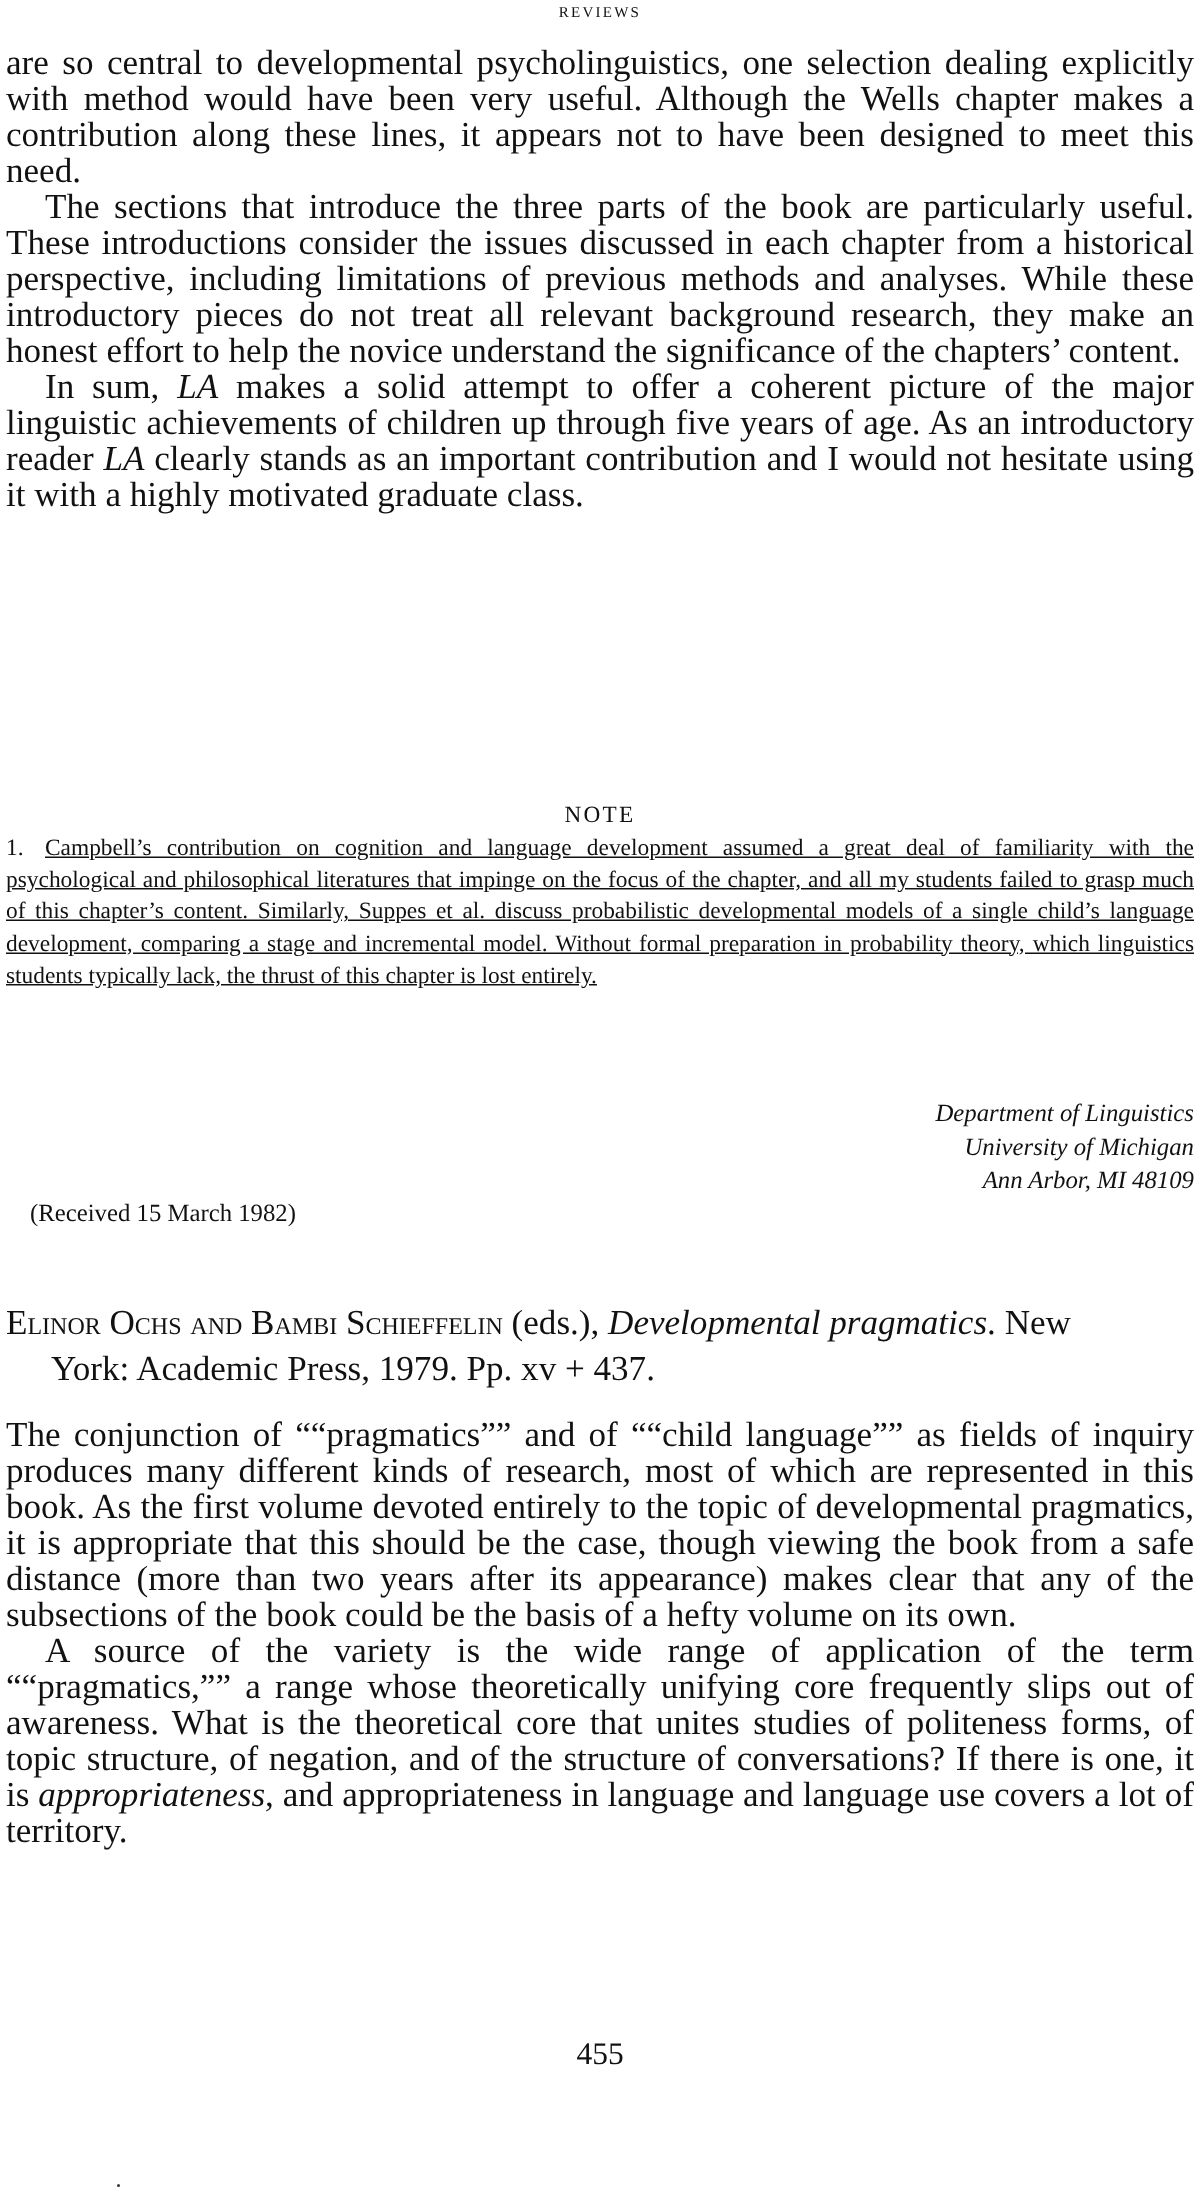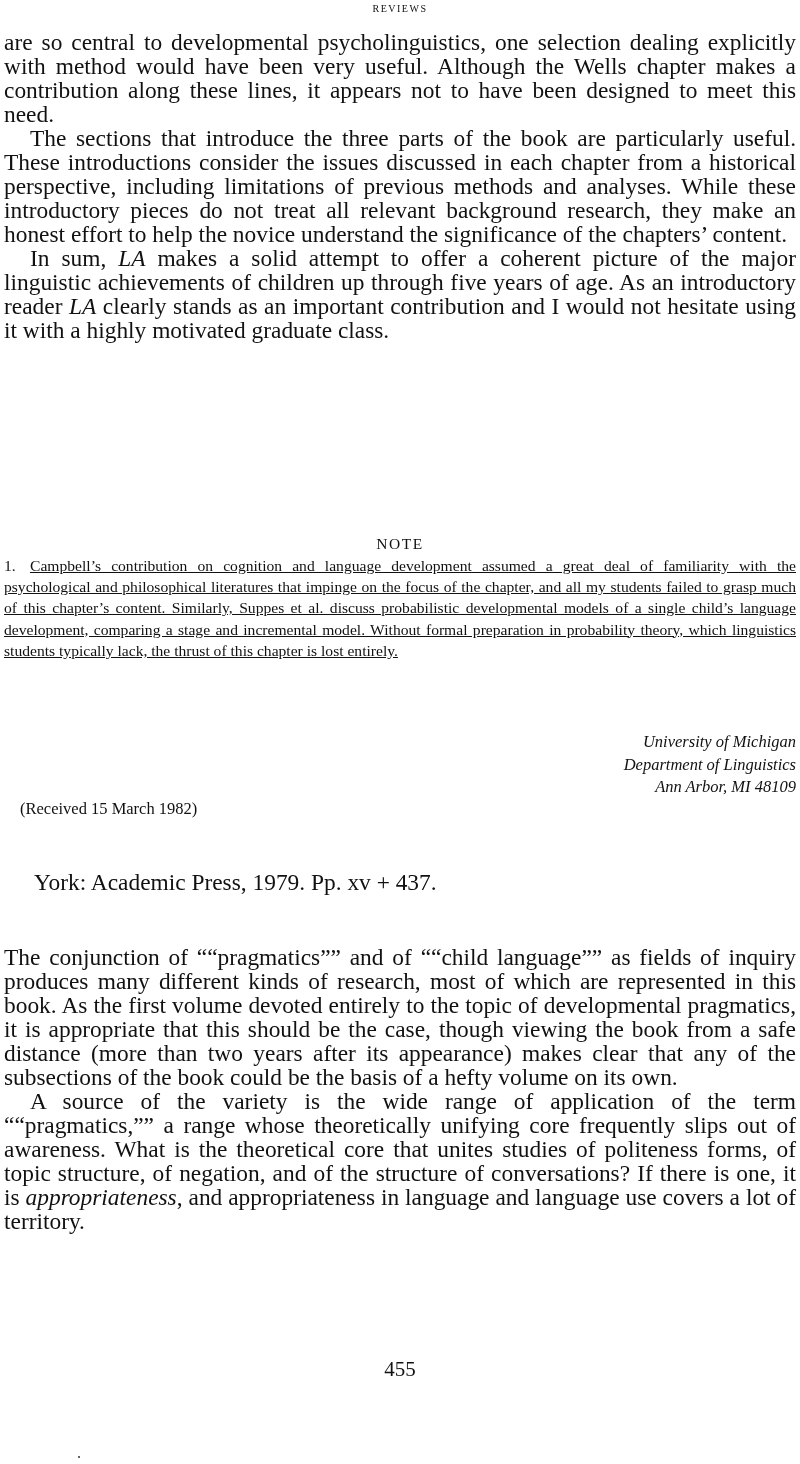--- a/index.html
+++ b/index.html
@@ -118,28 +118,29 @@
     <p class="indent"><span>In sum, </span><span style="font-style: italic;">LA</span><span> makes a solid attempt to offer a coherent picture of the major linguistic achievements of children up through five years of age. As an introductory reader </span><span style="font-style: italic;">LA</span><span> clearly stands as an important contribution and I would not hesitate using it with a highly motivated graduate class.</span></p>
   </div>
 
   <div class="section-head" style="top:519px;margin-top:16px;">NOTE</div>
 
   <div class="block note-text" style="top:555px;">
     <p><span class="note-num">1.</span><span>Campbell’s contribution on cognition and language development assumed a great deal of familiarity with the psychological and philosophical literatures that impinge on the focus of the chapter, and all my students failed to grasp much of this chapter’s content. Similarly, Suppes et al. discuss probabilistic developmental models of a single child’s language development, comparing a stage and incremental model. Without formal preparation in probability theory, which linguistics students typically lack, the thrust of this chapter is lost entirely.</span></p>
   </div>
 
   <div class="reviewer" style="top:731px;">
+    <div class="it">Department of Linguistics</div>
     <div class="it">University of Michigan</div>
-    <div class="it">Department of Linguistics</div>
     <div class="it">Ann Arbor, MI 48109</div>
   </div>
 
   <div class="received" style="top:798px;">(Received 15 March 1982)</div>
 
   <div class="citation" style="top:867px;">
+    <div><span class="sc">Elinor Ochs and Bambi Schieffelin</span><span> (eds.), </span><span class="it">Developmental pragmatics</span><span>. New</span></div>
     <div class="line2">York: Academic Press, 1979. Pp. xv + 437.</div>
   </div>
 
   <div class="block body-text" style="top:945px;">
     <p><span>The conjunction of ““pragmatics”” and of ““child language”” as fields of inquiry produces many different kinds of research, most of which are represented in this book. As the first volume devoted entirely to the topic of developmental pragmatics, it is appropriate that this should be the case, though viewing the book from a safe distance (more than two years after its appearance) makes clear that any of the subsections of the book could be the basis of a hefty volume on its own.</span></p>
     <p class="indent"><span>A source of the variety is the wide range of application of the term ““pragmatics,”” a range whose theoretically unifying core frequently slips out of awareness. What is the theoretical core that unites studies of politeness forms, of topic structure, of negation, and of the structure of conversations? If there is one, it is </span><span style="font-style: italic;">appropriateness</span><span>, and appropriateness in language and language use covers a lot of territory.</span></p>
   </div>
 
   <div class="page-number" style="top:1357px;">455</div>
 

